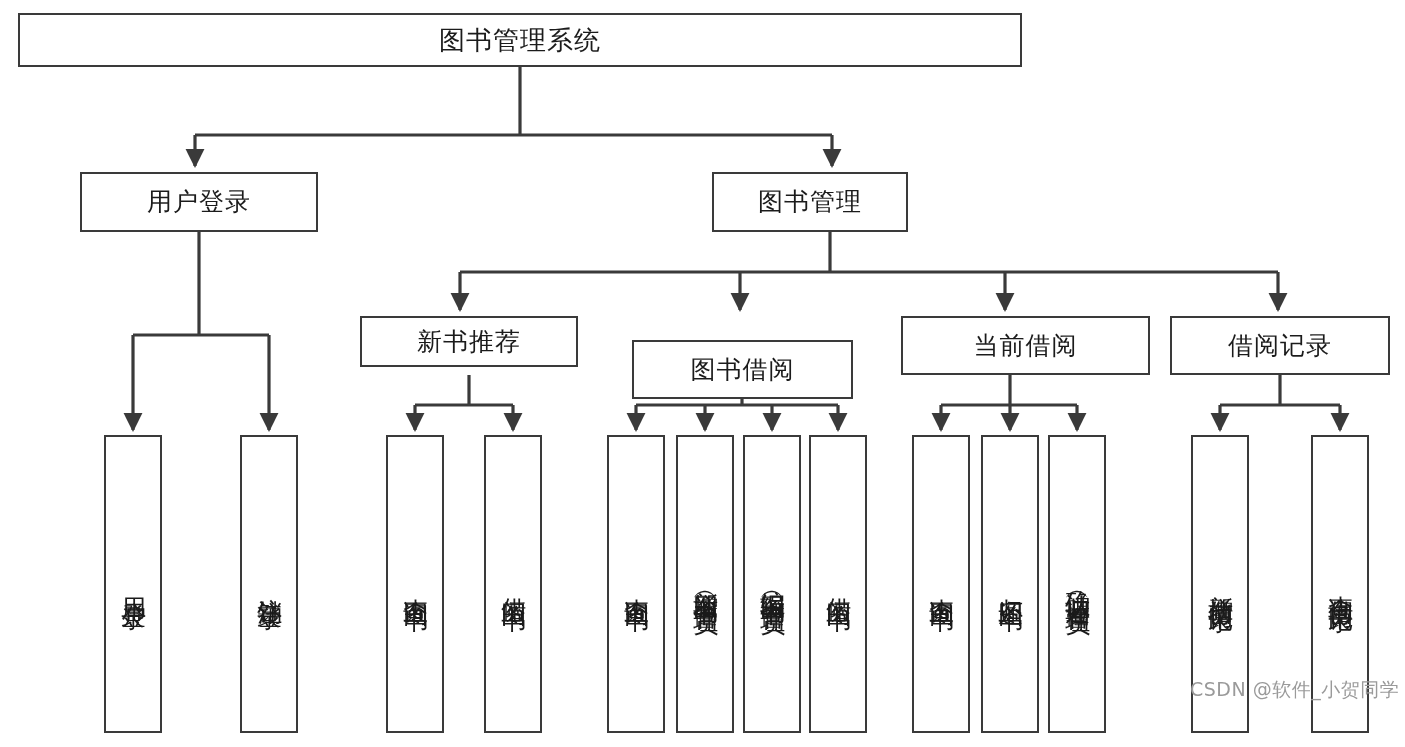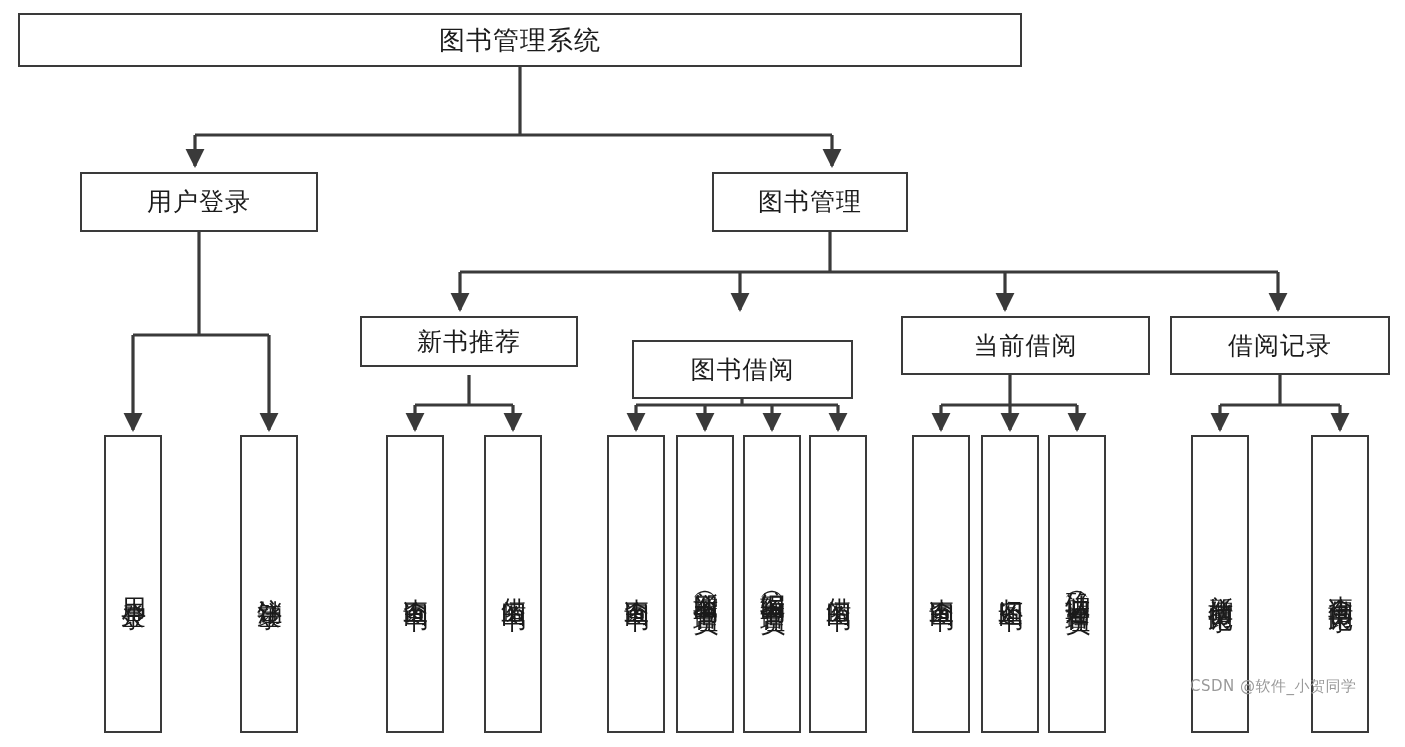--- a/index.html
+++ b/index.html
@@ -54,21 +54,21 @@
     line-height: 1.22;
     letter-spacing: 3px;
     padding: 10px 0;
     align-items: center;
     justify-content: center;
   }
   .watermark {
     position: absolute;
     left: 1190px;
     top: 677px;
-    font-size: 15px;
+    font-size: 19px;
     color: #9a9a9a;
     white-space: nowrap;
     letter-spacing: 0.5px;
     font-family: "DejaVu Sans", "Liberation Sans", sans-serif;
   }
 </style>
 </head>
 <body>
 
 <div id="canvas">

